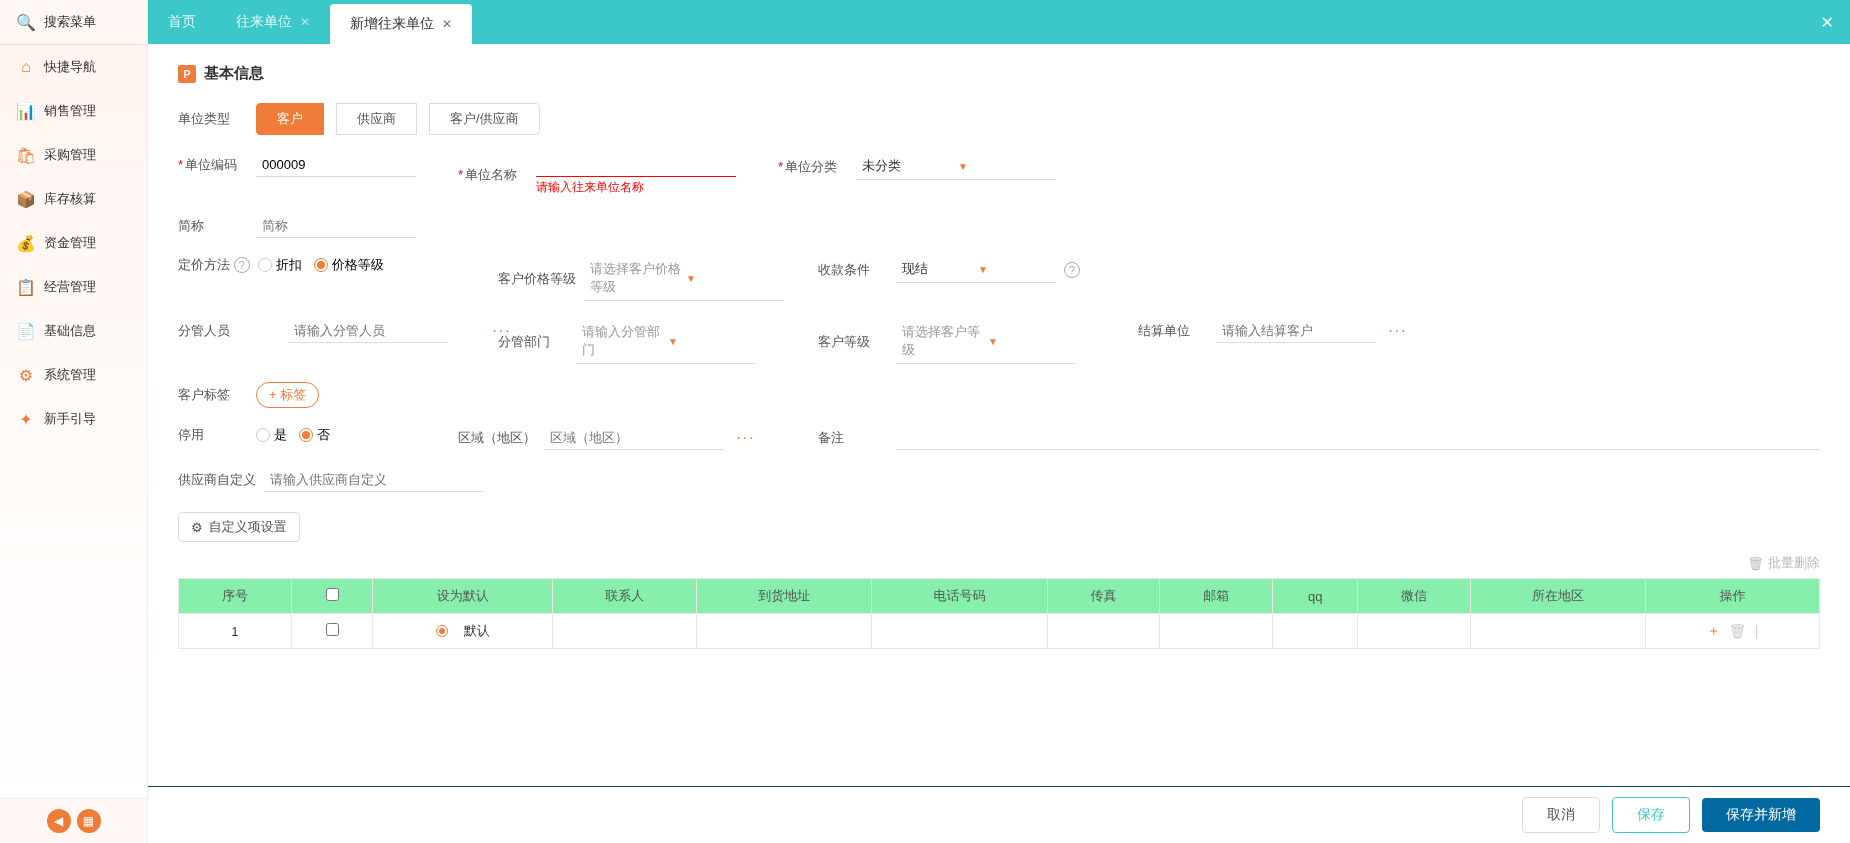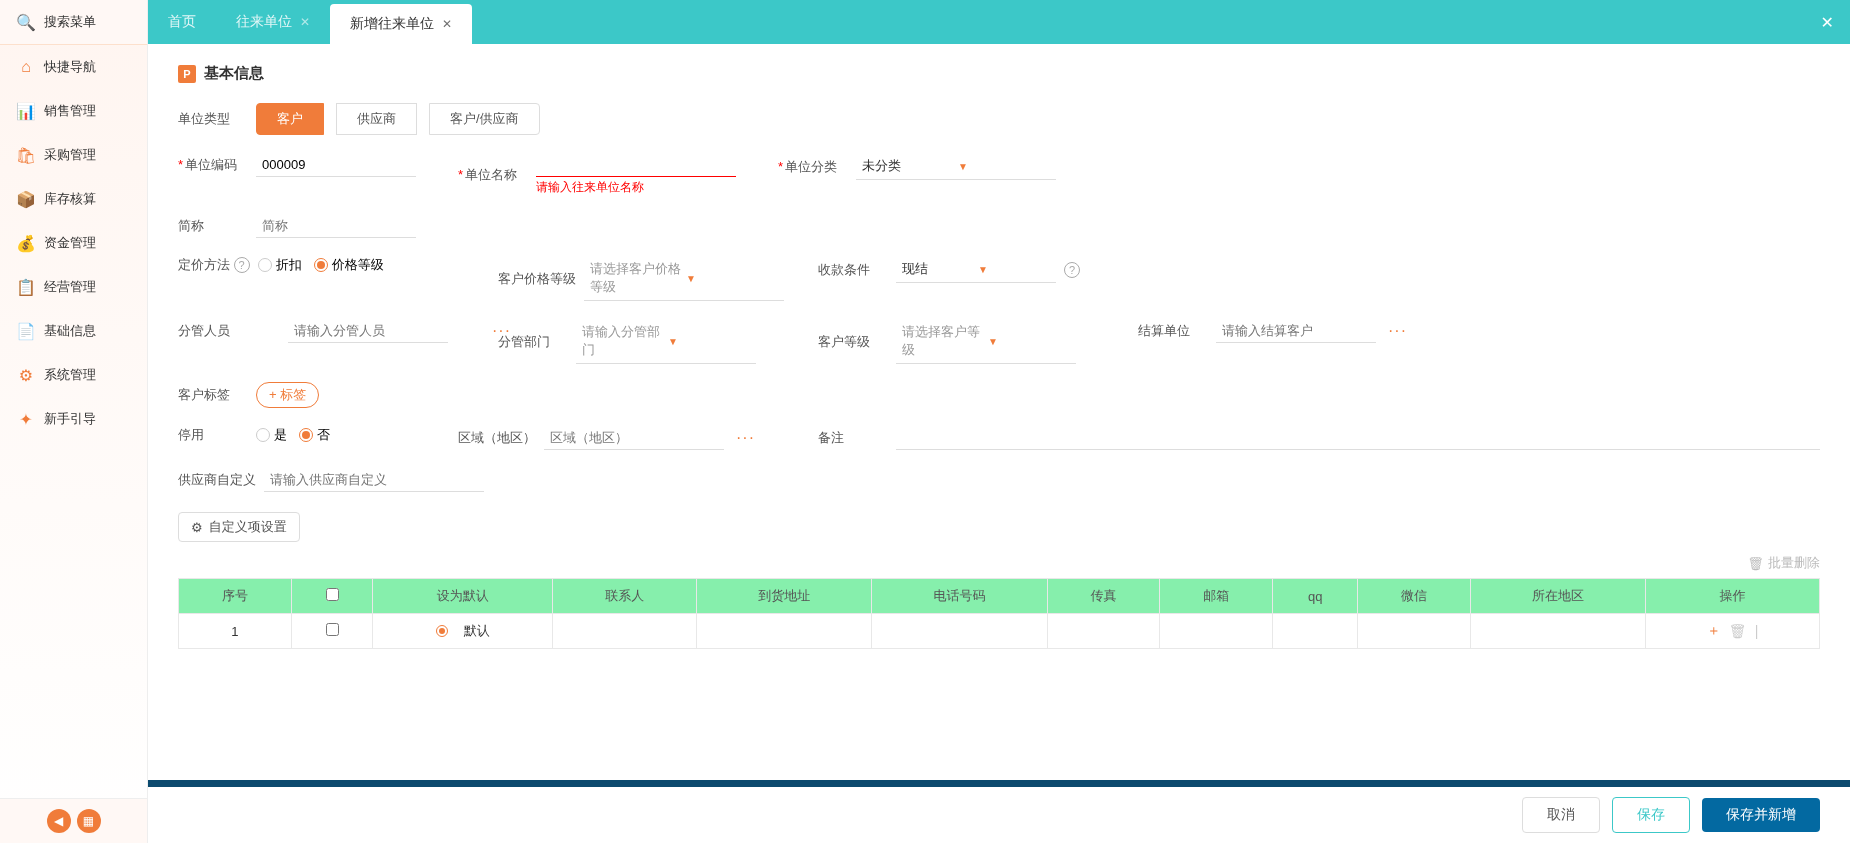--- a/index.html
+++ b/index.html
@@ -310,21 +310,21 @@
       font-size: 14px;
     }
 
     
     .footer-bar {
       display: flex;
       align-items: center;
       justify-content: flex-end;
       padding: 10px 30px;
       background: white;
-      border-top: 7px solid #0c4a6e;
+      border-top: 1px solid #0c4a6e;
       gap: 12px;
       flex-shrink: 0;
     }
     .btn {
       padding: 8px 24px;
       border-radius: 4px;
       cursor: pointer;
       font-size: 14px;
       border: none;
     }

